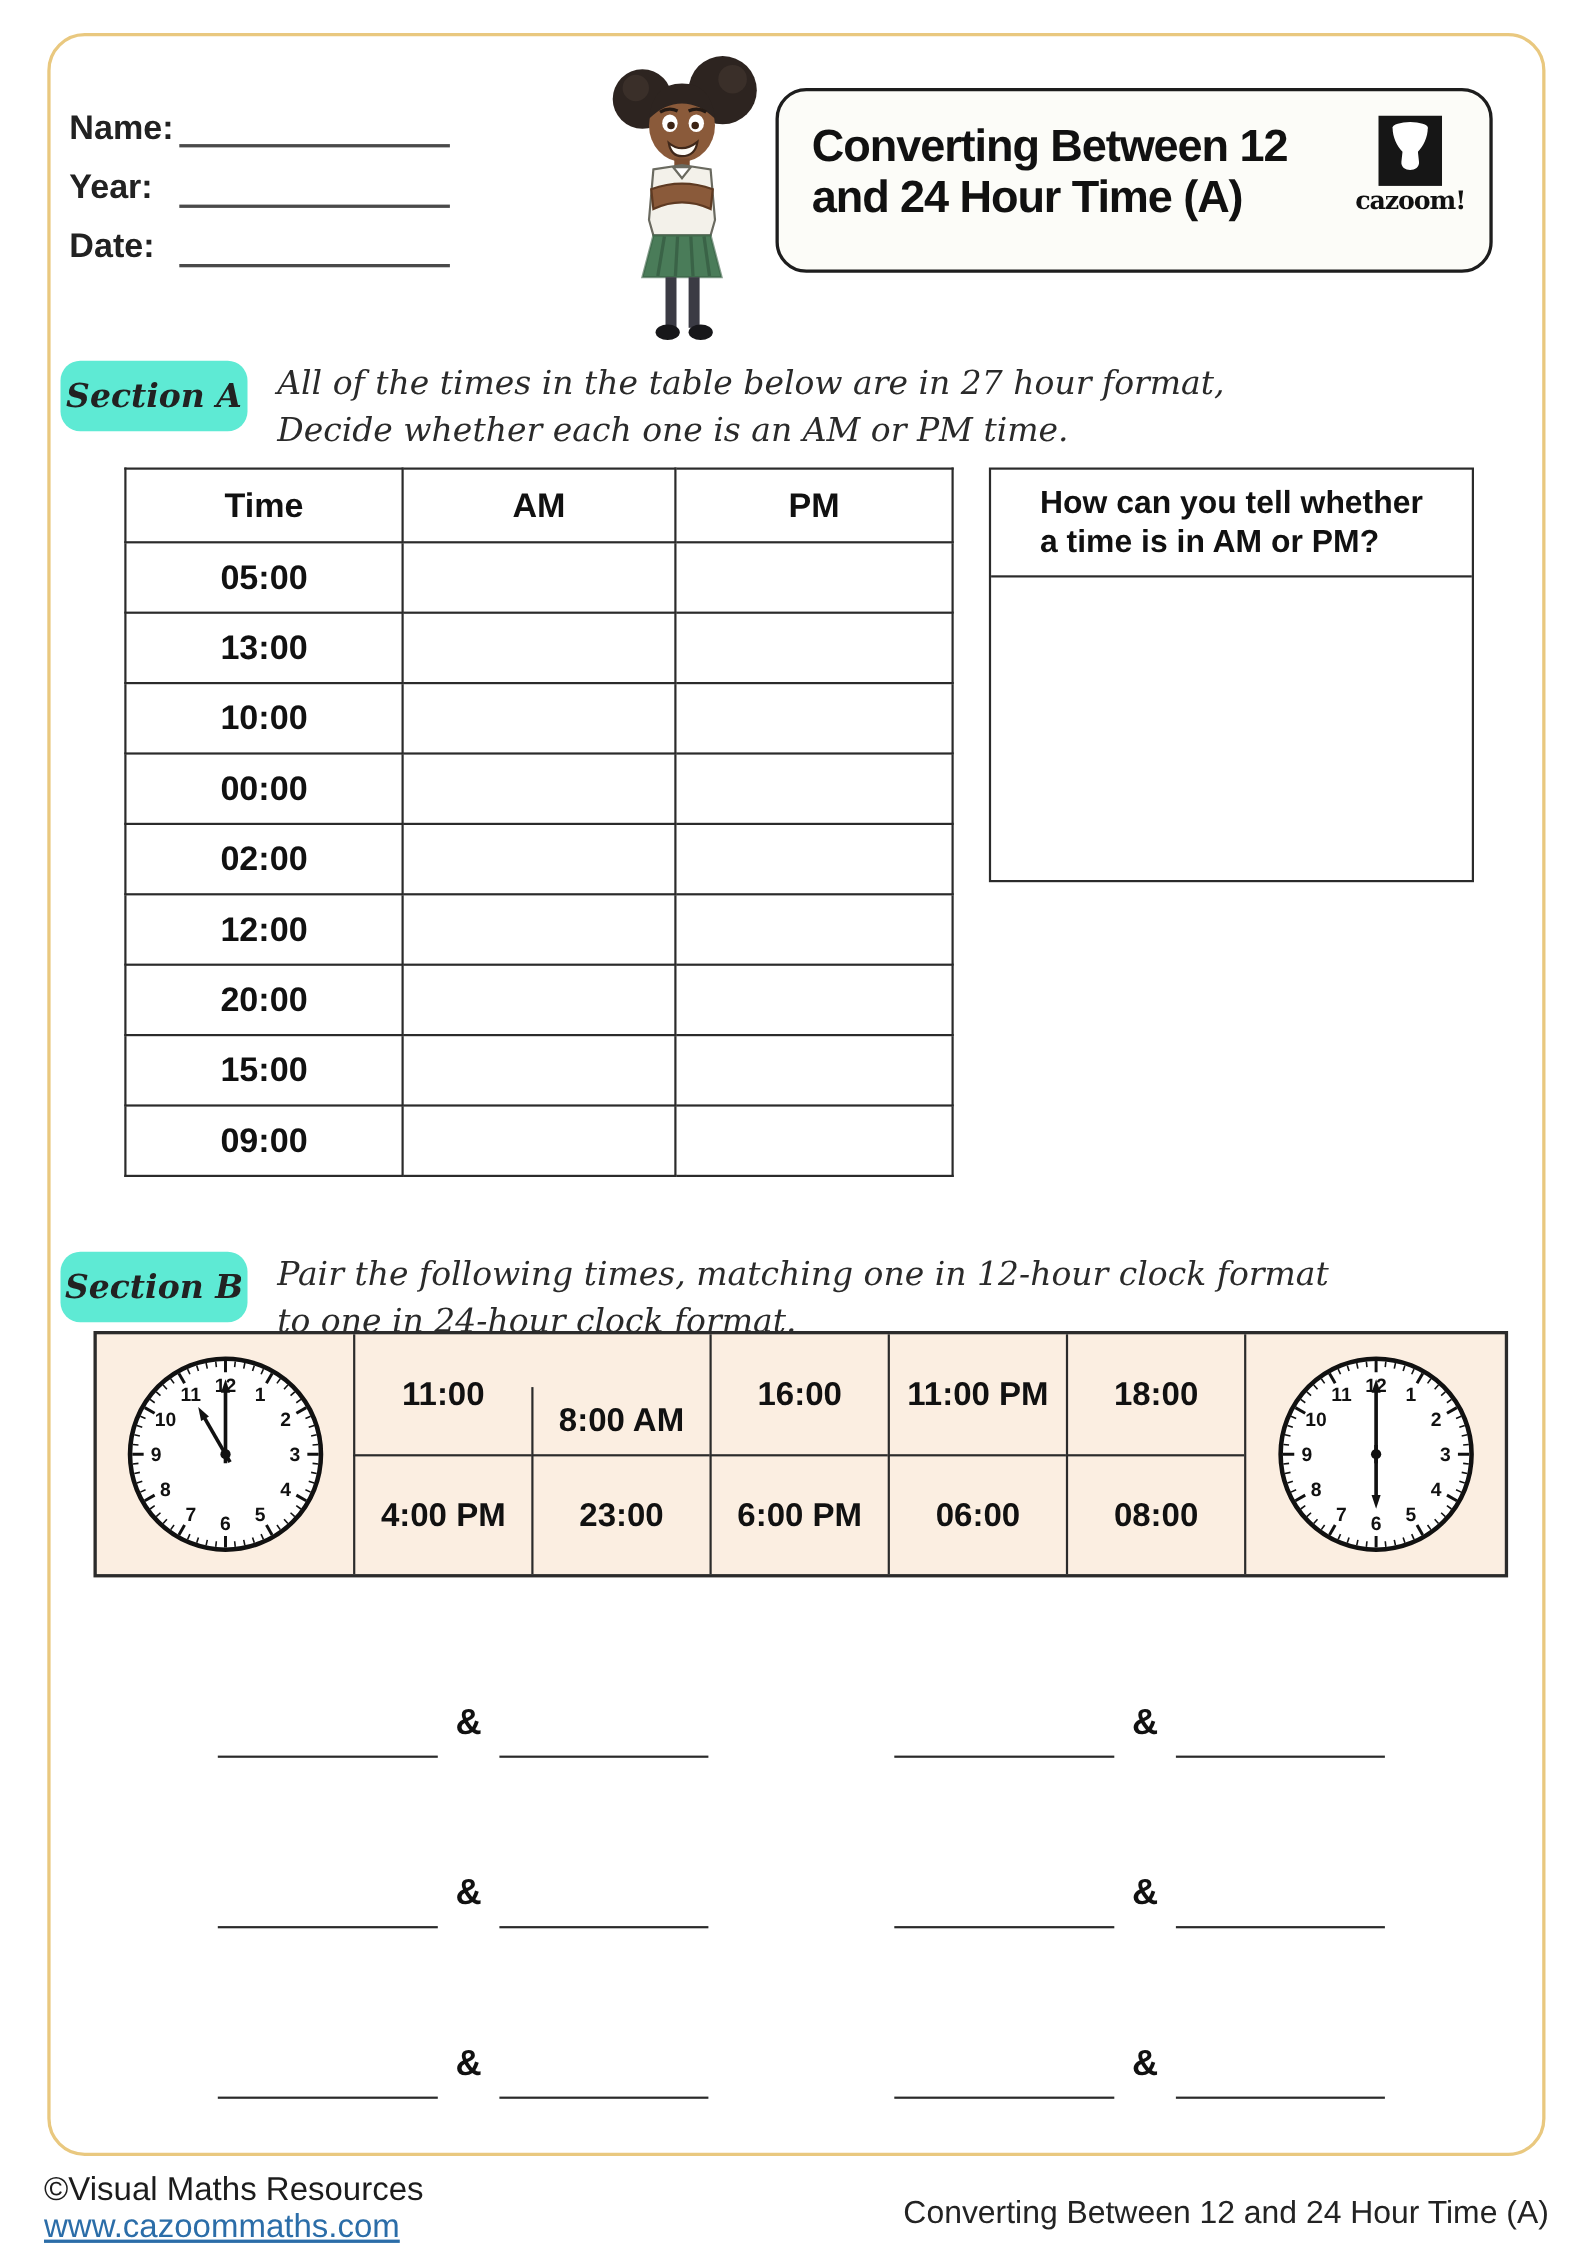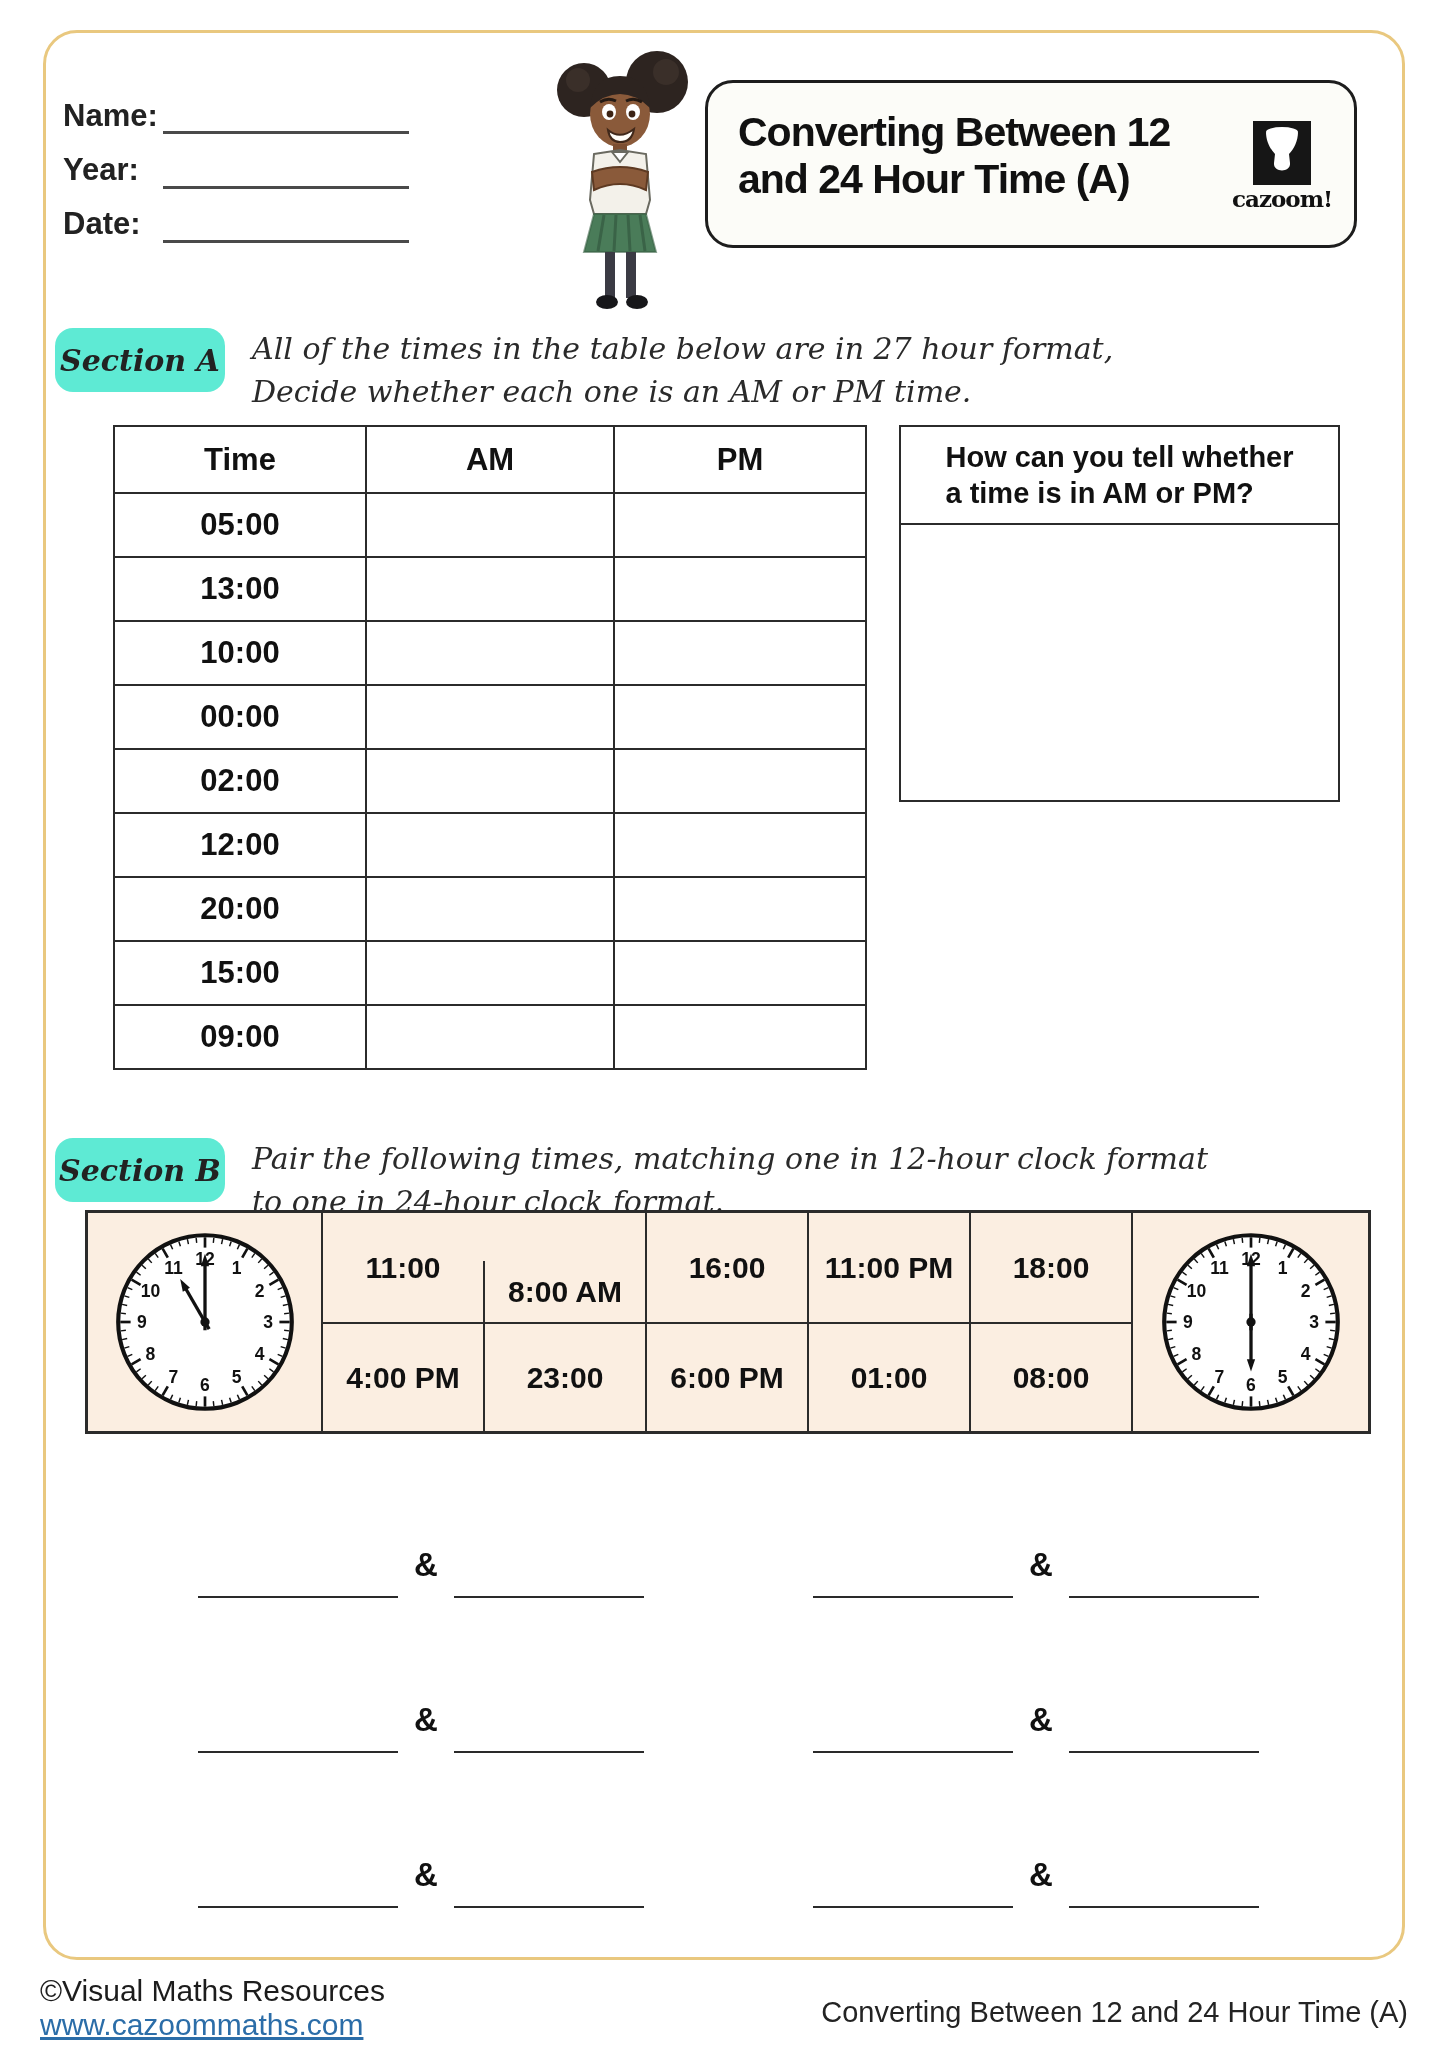--- a/index.html
+++ b/index.html
@@ -9,21 +9,21 @@
         border:3px solid #e9c87f;border-radius:34px;background:#ffffff;}
 
   
   .field-label{position:absolute;left:63px;font-size:31px;font-weight:bold;color:#222;}
   .field-line{position:absolute;left:163px;width:246px;border-bottom:3px solid #4a4a4a;height:0;}
   .girl{position:absolute;left:548px;top:50px;width:150px;height:262px;}
   .titlebox{position:absolute;left:705px;top:80px;width:652px;height:168px;background:#fcfcf8;
             border:3px solid #1d1d1d;border-radius:28px;box-sizing:border-box;}
   .titletext{position:absolute;left:30px;top:26px;font-size:41px;line-height:47px;font-weight:bold;
              letter-spacing:-1px;color:#111;}
-  .logo{position:absolute;right:22px;top:38px;width:100px;text-align:left;}
+  .logo{position:absolute;right:22px;top:22px;width:100px;text-align:left;}
   .logo svg{display:block;margin:0 auto;}
   .logo-word{font-family:"DejaVu Serif",serif;font-weight:bold;font-size:23px;letter-spacing:-1px;color:#111;}
 
   
   .sec-label{position:absolute;left:55px;width:170px;height:64px;background:#5eead4;border-radius:18px;
              display:flex;align-items:center;justify-content:center;
              font-family:"DejaVu Serif",serif;font-style:italic;font-weight:bold;font-size:30px;color:#222;}
   .instr{position:absolute;left:252px;font-family:"DejaVu Serif",serif;font-style:italic;
          font-size:30px;line-height:43px;color:#2a2a2a;}
 
@@ -305,21 +305,21 @@
   
     <div class="cell" style="grid-area: 1 / 6;">18:00</div>
   </div>
     <div id="tb-r2" style="display:contents;">
     <div class="cell r2" style="grid-area: 2 / 2;">4:00 PM</div>
   
     <div class="cell r2" style="grid-area: 2 / 3;">23:00</div>
   
     <div class="cell r2" style="grid-area: 2 / 4;">6:00 PM</div>
   
-    <div class="cell r2" style="grid-area: 2 / 5;">01:00</div>
+    <div class="cell r2" style="grid-area: 2 / 5;">06:00</div>
   
     <div class="cell r2" style="grid-area: 2 / 6;">08:00</div>
   </div>
     <div class="clockcell cell" style="grid-column:7;">
       <svg width="186" height="186" viewBox="0 0 180 180" class="clocksvg">
           <circle cx="90" cy="90" r="84" fill="#ffffff" stroke="#111" stroke-width="4"></circle>
           <line x1="90" y1="18" x2="90" y2="8" stroke="#111" stroke-width="2.6"></line>
           <line x1="98.04869167160932" y1="13.421814056642958" x2="98.57133398794758" y2="8.449204579801588" stroke="#111" stroke-width="1.4"></line>
           <line x1="106.00920019296747" y1="14.682634743496962" x2="107.04875864705626" y2="9.791896739827934" stroke="#111" stroke-width="1.4"></line>
           <line x1="113.79430856687095" y1="16.768648245273184" x2="115.33939353874568" y2="12.013365663797416" stroke="#111" stroke-width="1.4"></line>

